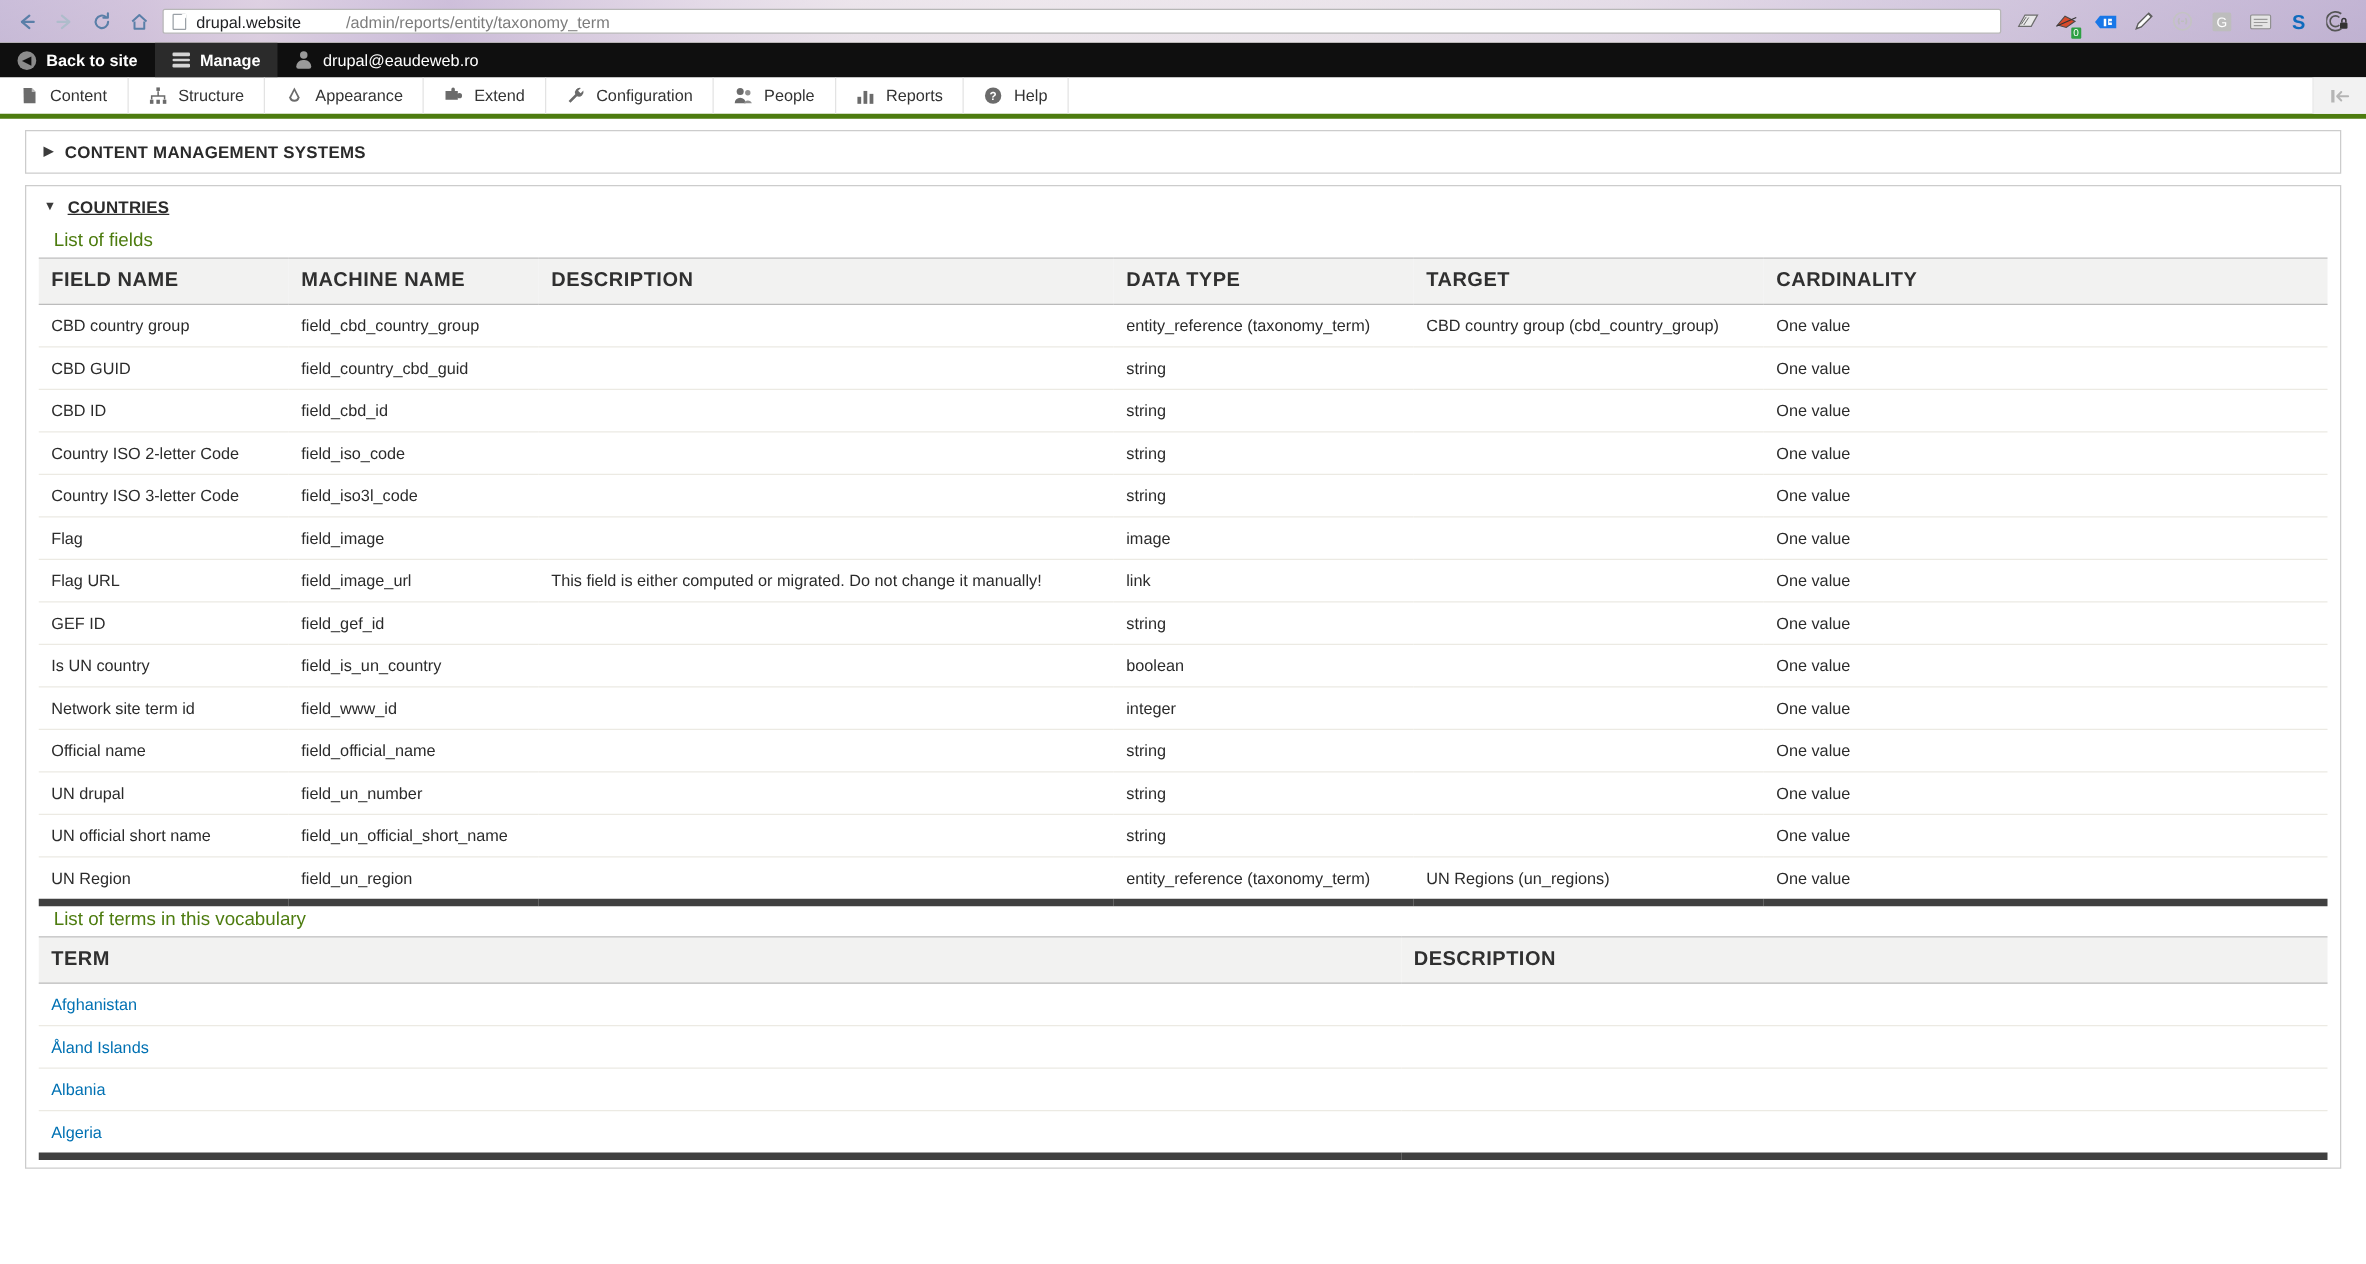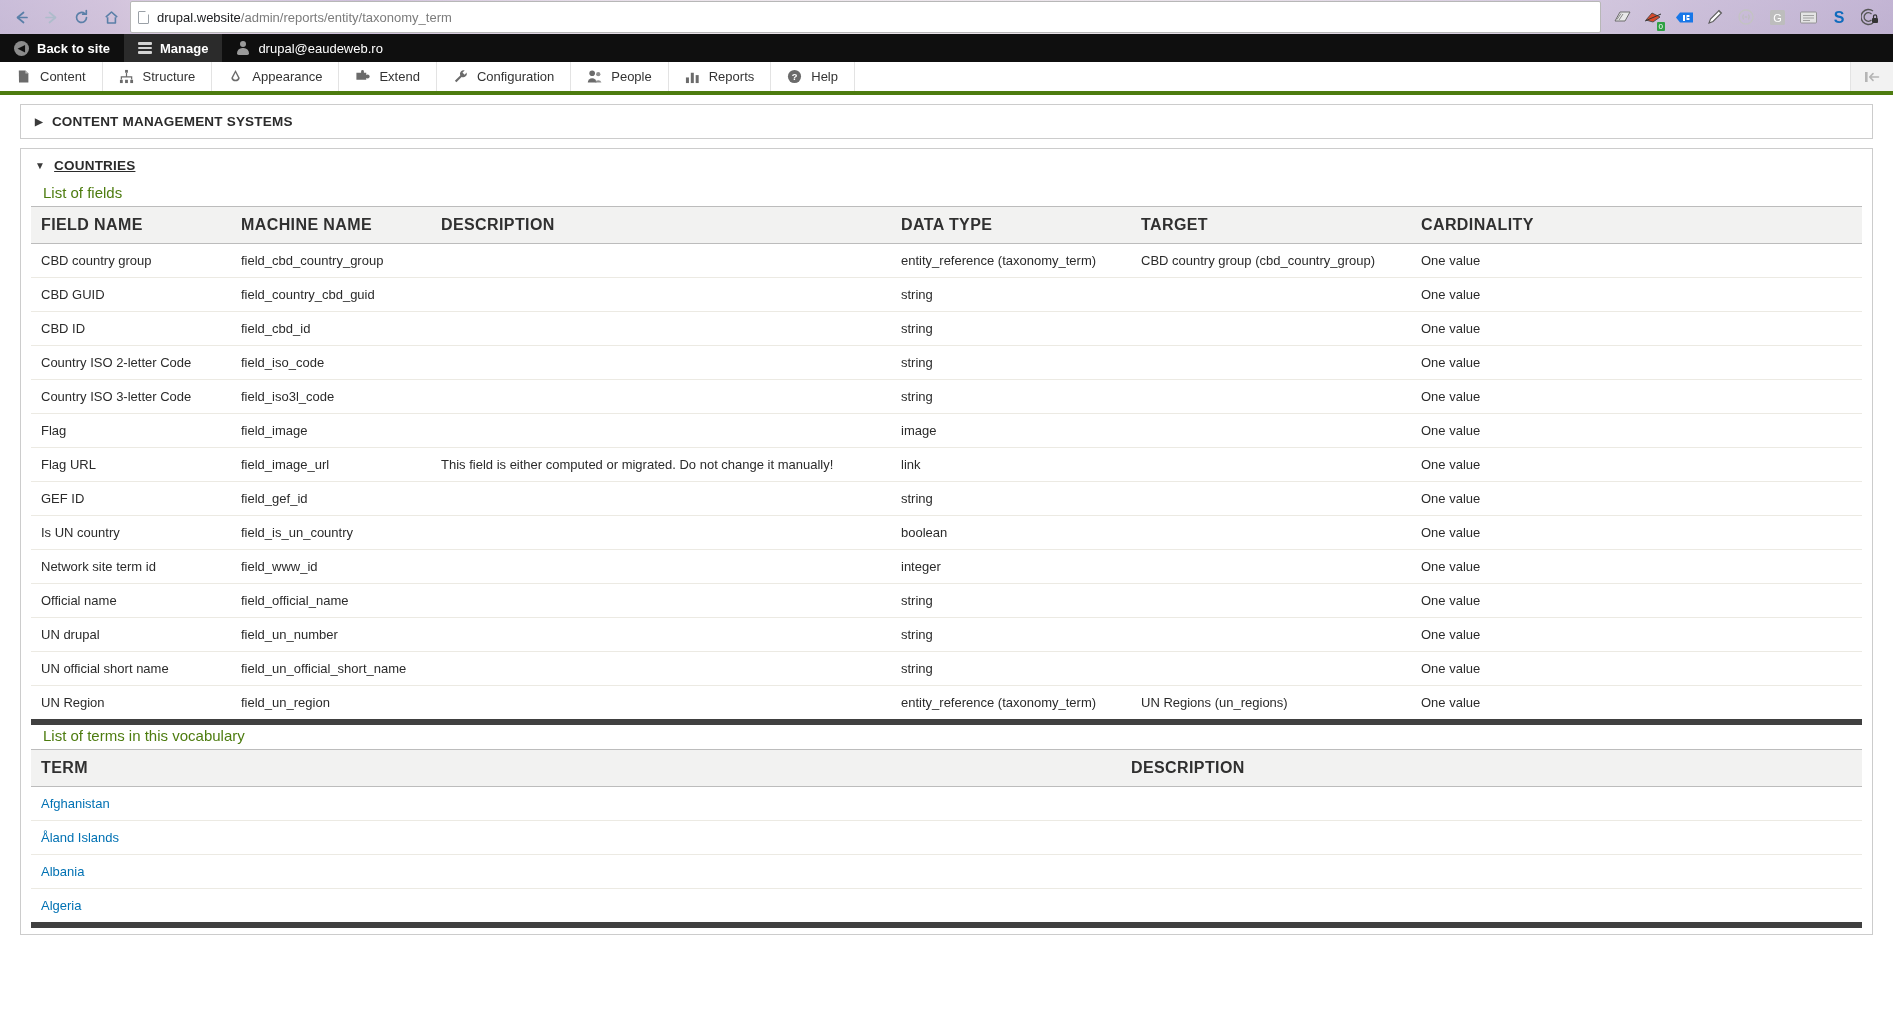--- a/index.html
+++ b/index.html
@@ -37,21 +37,21 @@
     width: 30px; height: 30px;
     display:flex; align-items:center; justify-content:center;
     color:#5a7fa8;
     font-size:17px;
   }
   .nav-btn.disabled { color:#a8b9cb; }
   .nav-btn svg { display:block; }
 
   .urlbar {
     flex: 1;
-    height: 32px;
+    height: 20px;
     margin: 0 8px 0 4px;
     background: #fff;
     border: 1px solid #b7b7b7;
     border-radius: 2px;
     display: flex; align-items: center;
     padding: 0 7px;
     font-size: 13px;
     color: #999;
     overflow: hidden;
     white-space: nowrap;
@@ -63,21 +63,21 @@
     margin-right: 8px;
     flex: none;
     position: relative;
     background:#fff;
   }
   .urlbar .doc-icon::after{
     content:""; position:absolute; right:-1px; top:-1px;
     border-left:4px solid transparent; border-top:4px solid #fff;
   }
   .url-host { color: #202124; }
-  .url-path { color: #7c7c7c; }
+  .url-path { color: #7c7c7c; margin-left: 36px; }
 
   .ext-icons { display:flex; align-items:center; gap:5px; padding-right:4px; }
   .ext-ic {
     width:26px;height:26px;display:flex;align-items:center;justify-content:center;
     position:relative; font-size:13px; color:#555;
   }
   .badge-0{
     position:absolute; right:1px; bottom:-1px;
     background:#2ea043; color:#fff; font-size:8px;
     line-height:9px; padding:0 2px; border-radius:1px;

